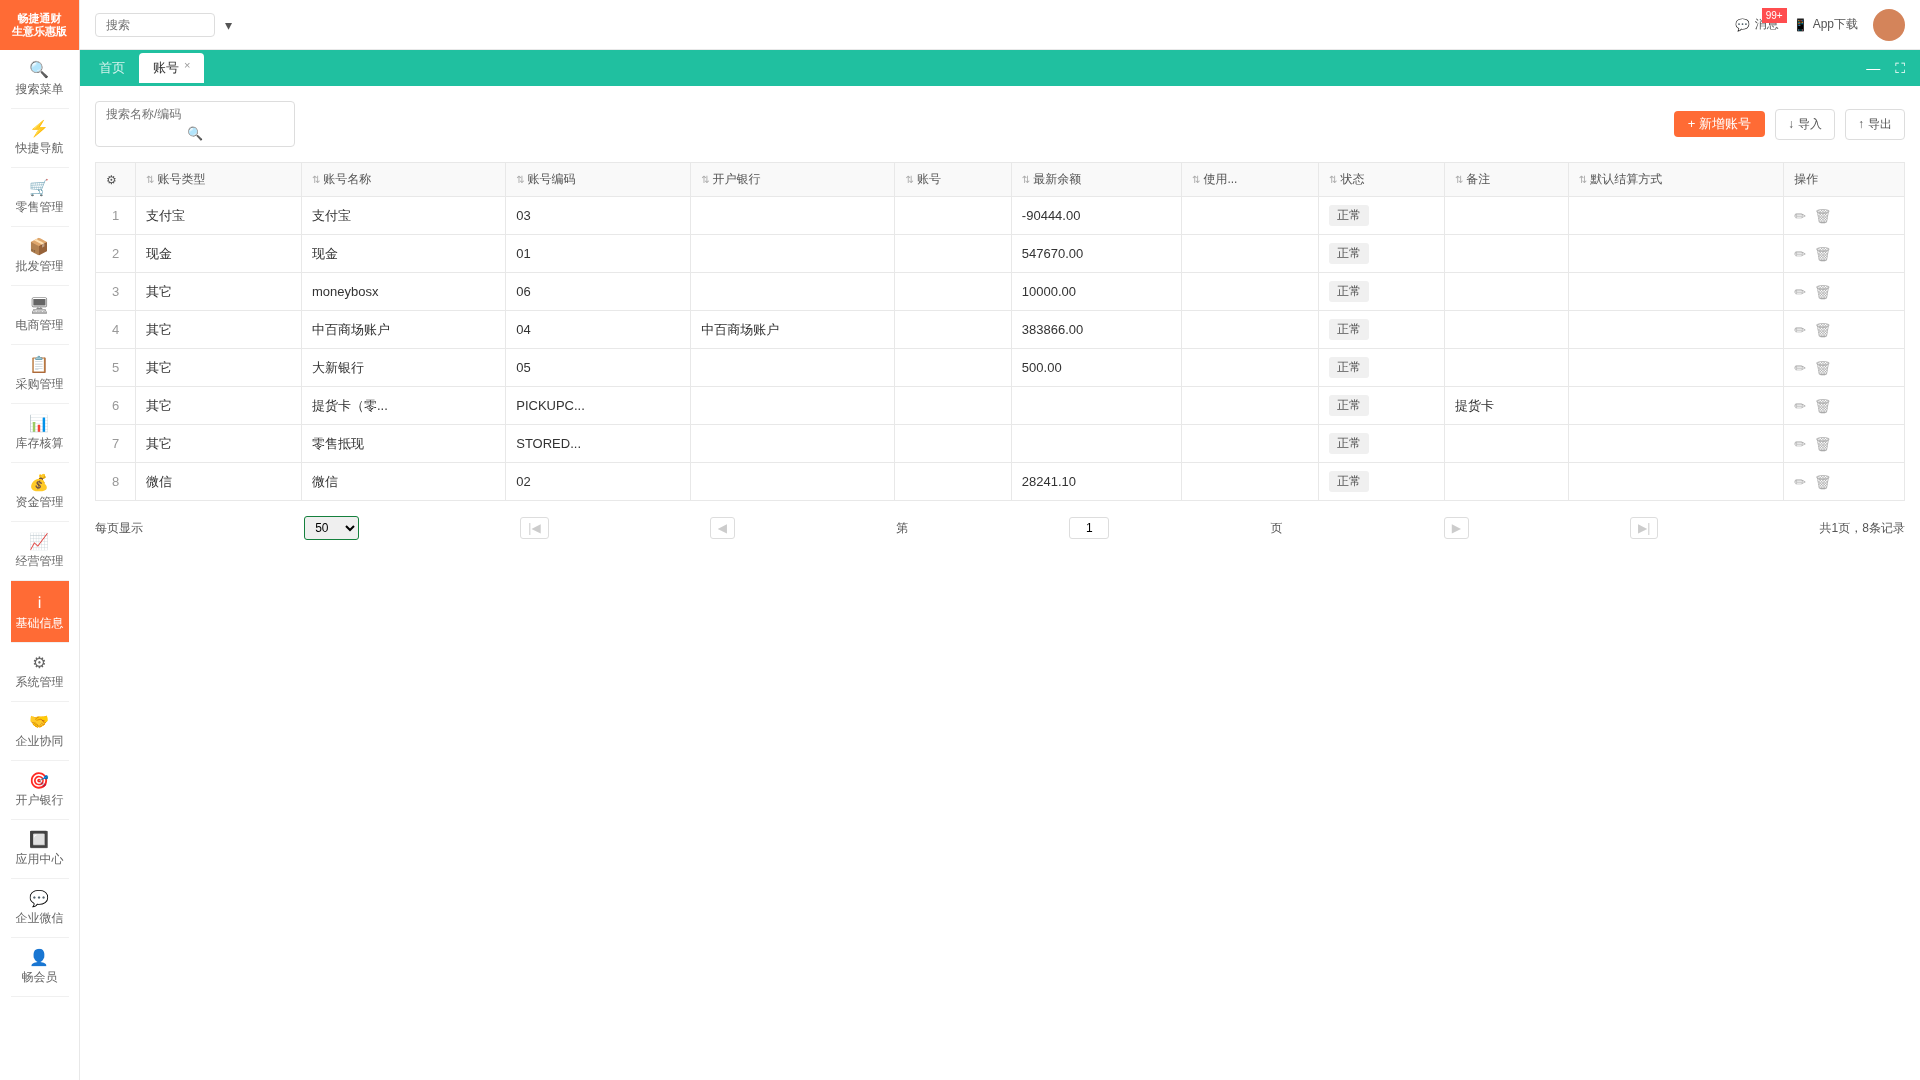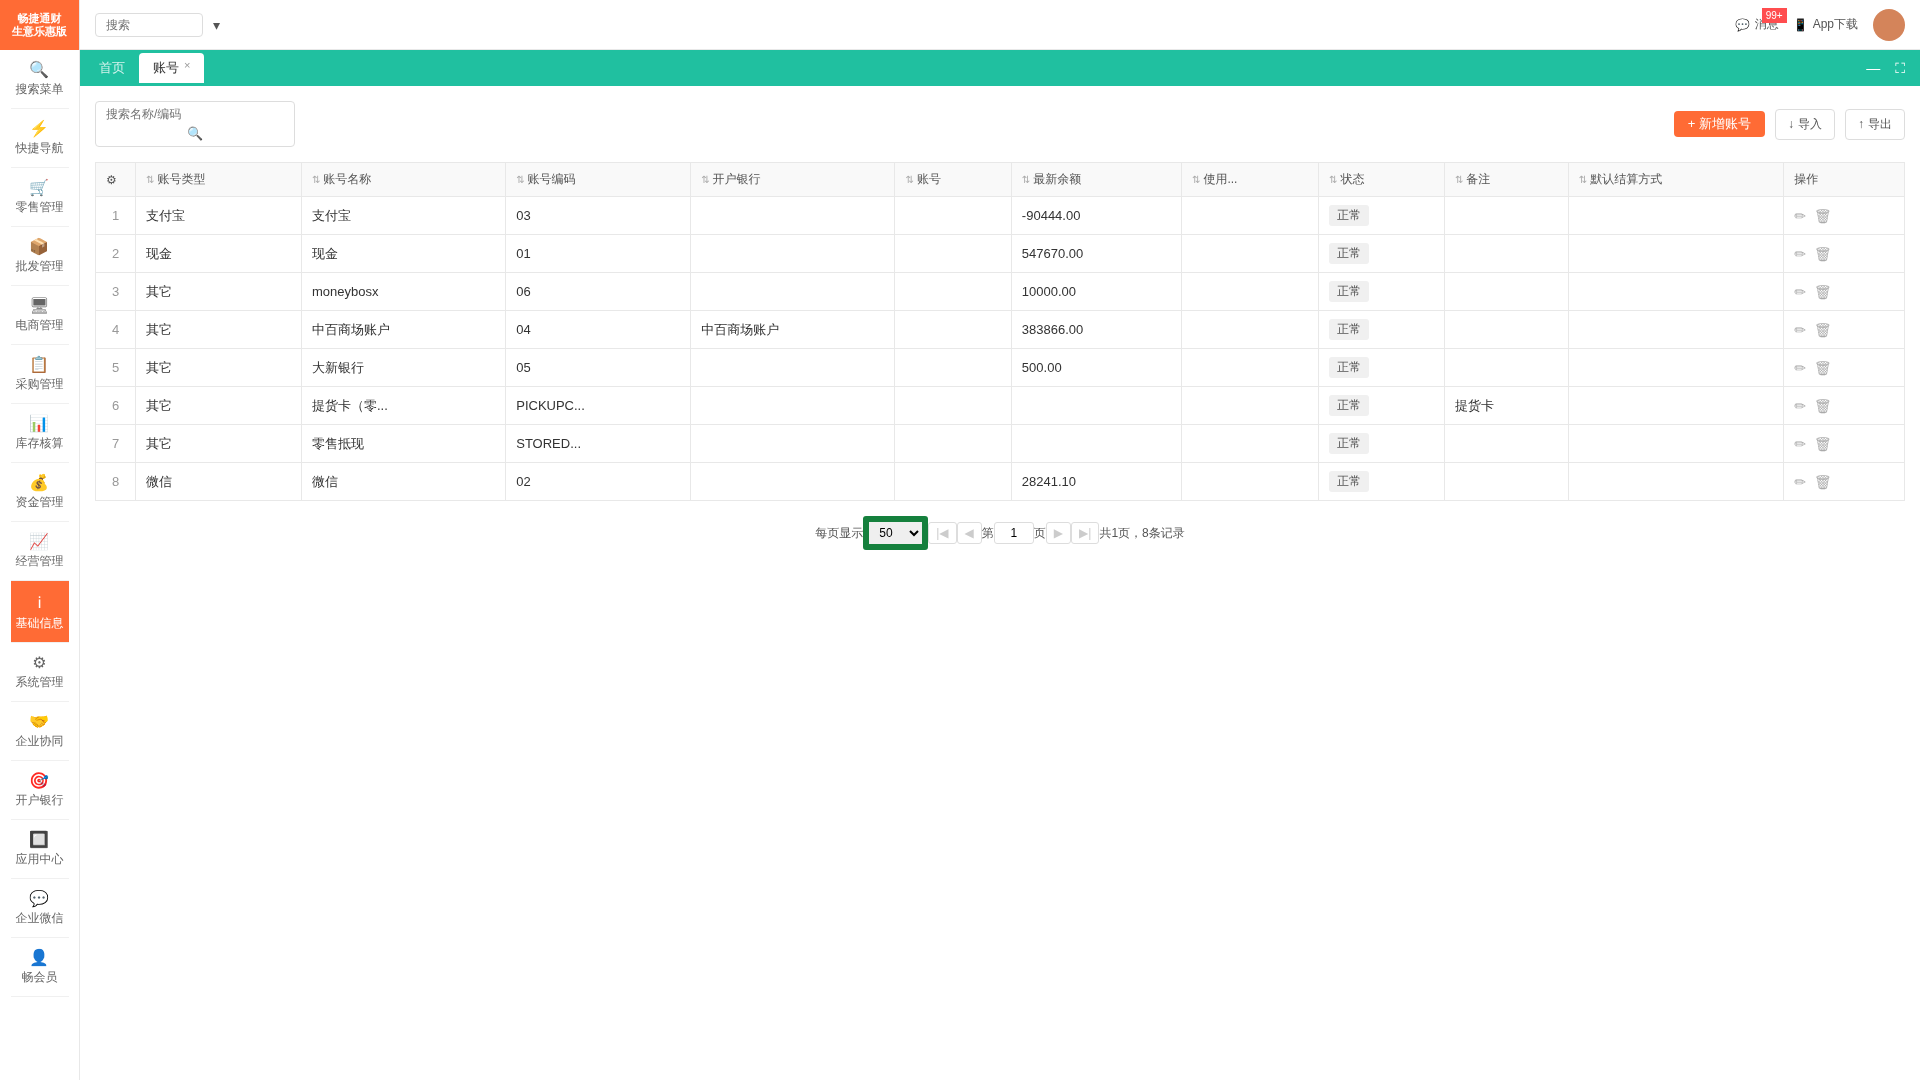--- a/index.html
+++ b/index.html
@@ -71,21 +71,21 @@
     .header-left {
       display: flex;
       align-items: center;
       gap: 10px;
     }
     .header-search {
       border: 1px solid #ddd;
       border-radius: 4px;
       padding: 4px 10px;
       font-size: 12px;
-      width: 108px;
+      width: 120px;
       color: #999;
     }
     .header-right {
       display: flex;
       align-items: center;
       gap: 15px;
     }
     .msg-btn {
       display: flex;
       align-items: center;
@@ -281,28 +281,28 @@
     }
     .settings-col {
       width: 30px;
       text-align: center;
     }
 
     
     .pagination {
       display: flex;
       align-items: center;
-      justify-content: center;
+      justify-content: space-between;
       padding: 15px 0 5px;
       gap: 0;
       font-size: 12px;
       color: #555;
     }
     .page-size-select {
-      border: 6px solid #15803d;
+      border: 1px solid #15803d;
       border-radius: 3px;
       padding: 3px 6px;
       font-size: 12px;
     }
     .page-btn {
       border: 1px solid #ddd;
       background: white;
       border-radius: 3px;
       padding: 3px 7px;
       cursor: pointer;

